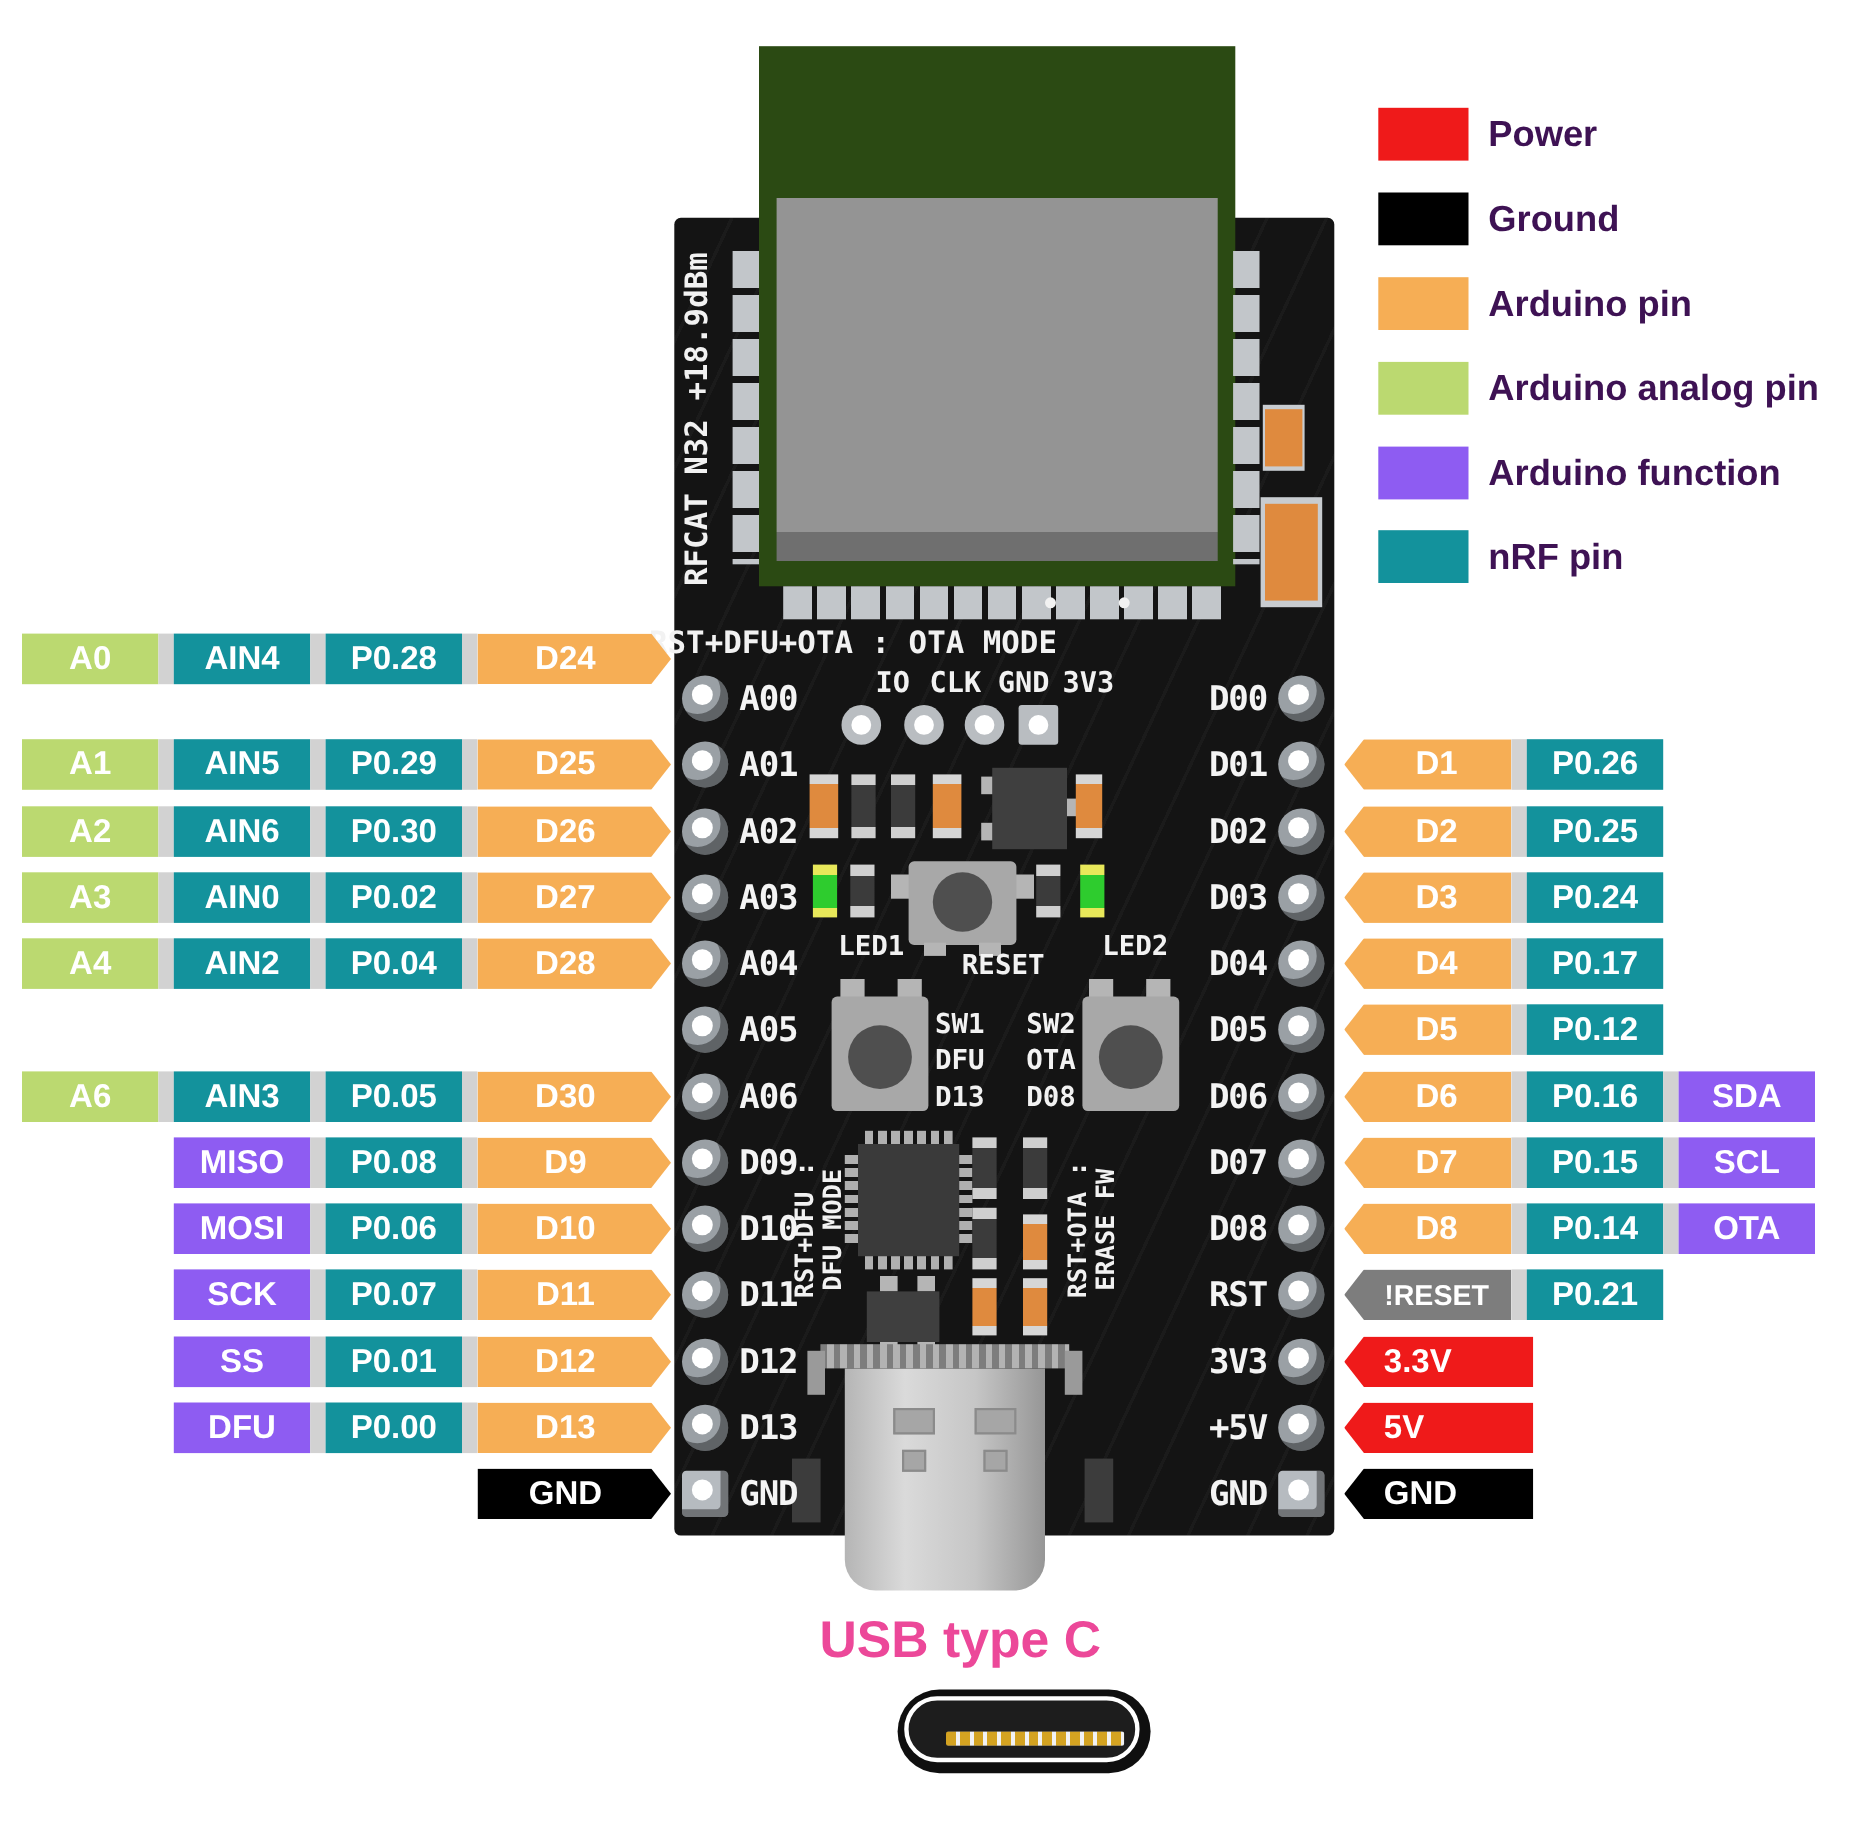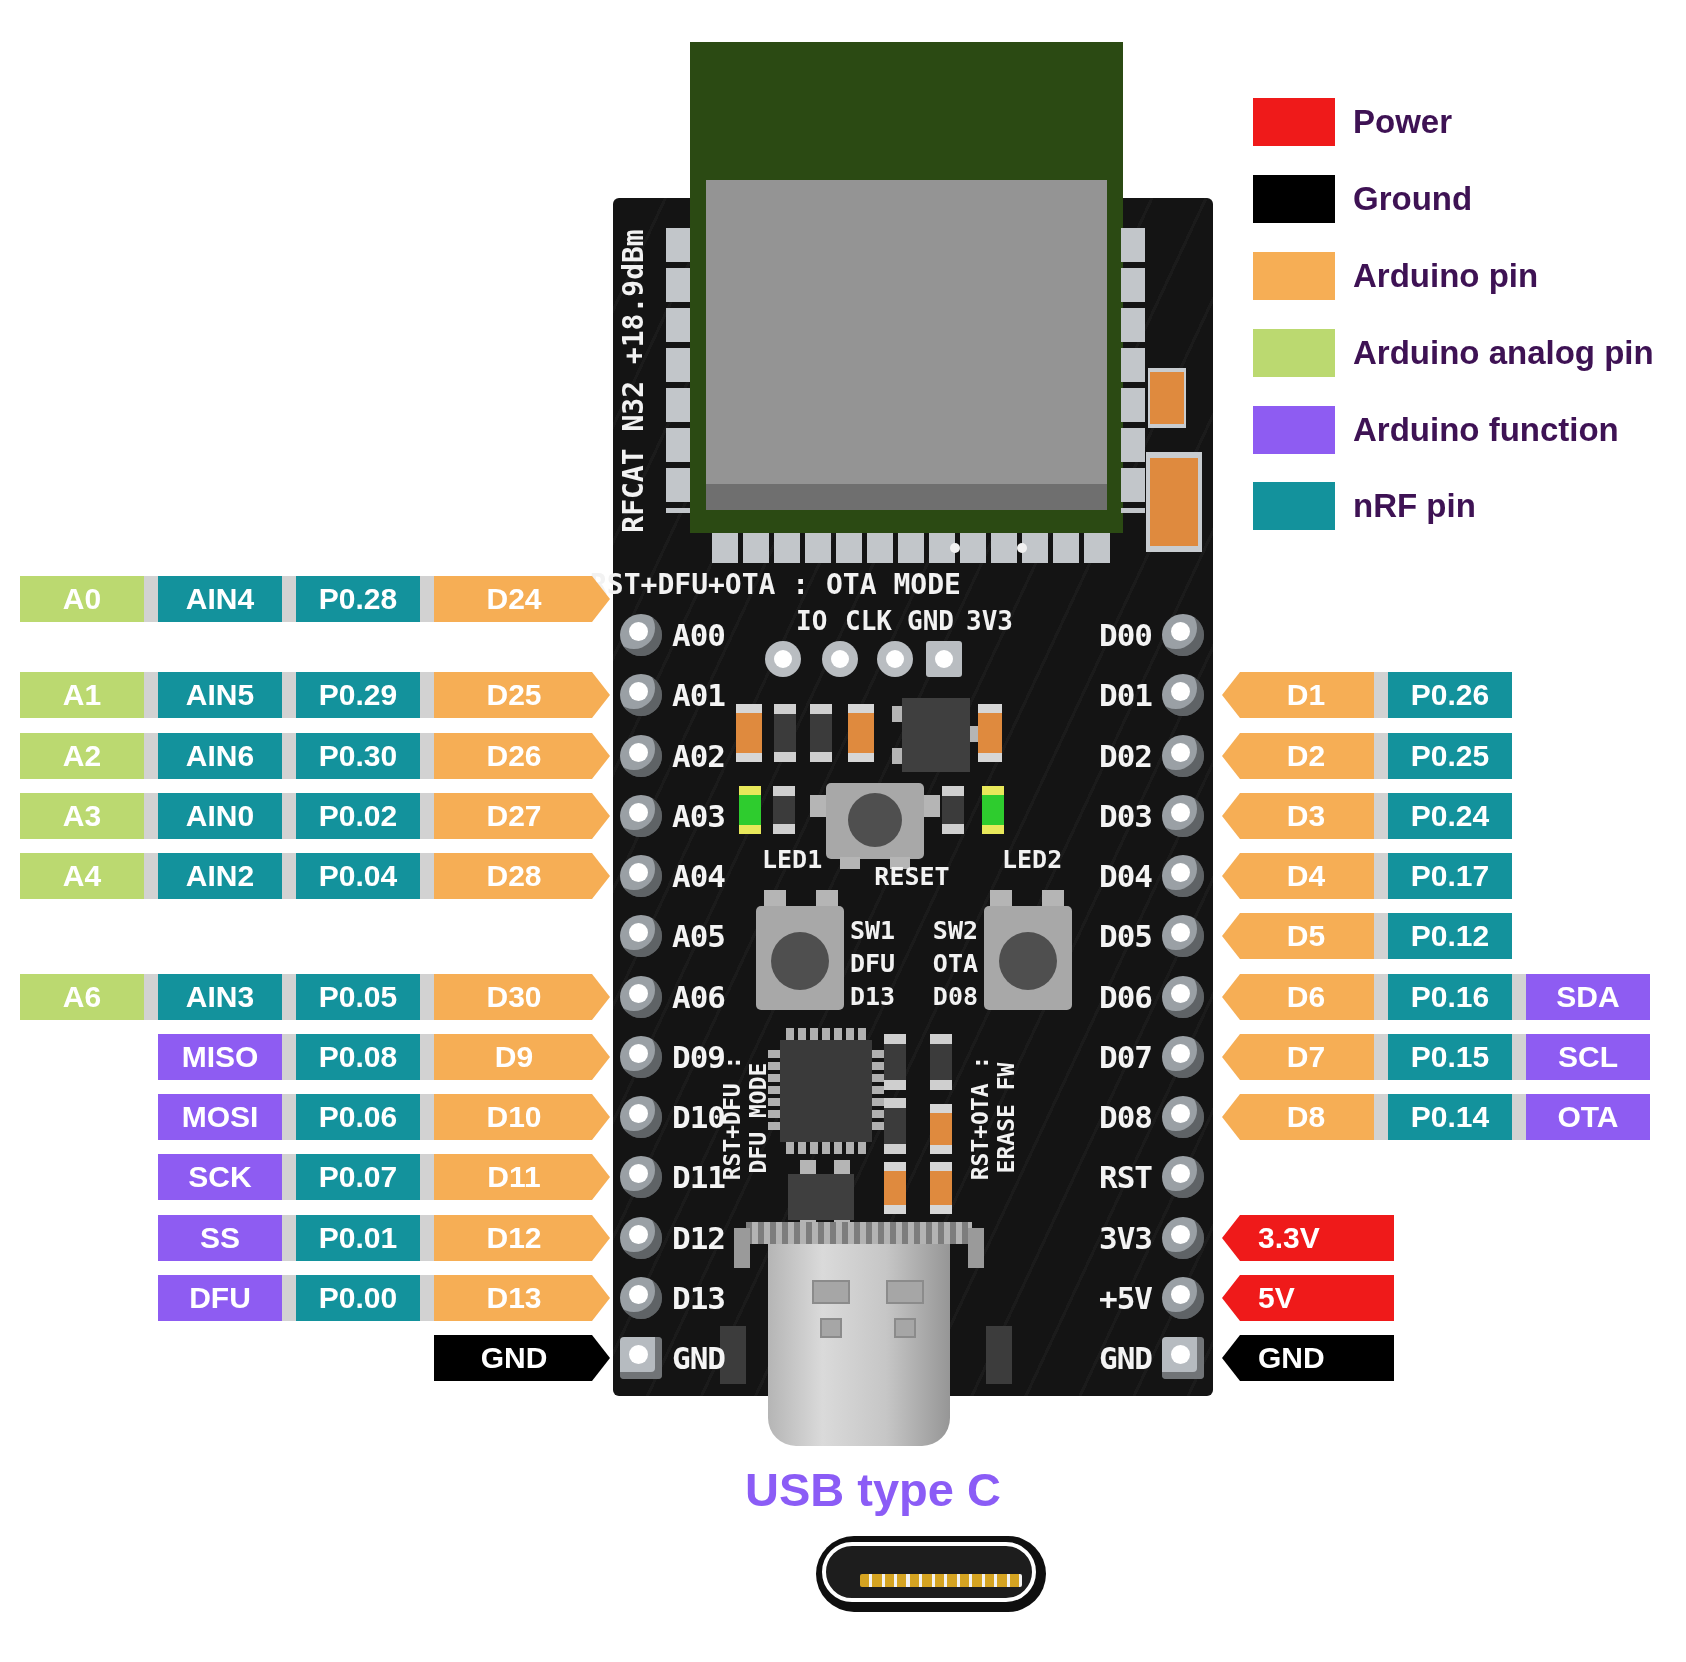--- a/index.html
+++ b/index.html
@@ -88,21 +88,21 @@
   .usb-mark{position:absolute;background:#a6a6a6;border:2px solid #8b8b8b;}
 
   
   .usbc-outer{position:absolute;left:816px;top:1536px;width:230px;height:76px;border-radius:38px;background:#0f0f0f;}
   .usbc-inner{position:absolute;left:6px;top:6px;width:214px;height:60px;border-radius:30px;
      border:4px solid #ffffff;background:#1d1d1d;box-sizing:border-box;}
   .usbc-pins{position:absolute;left:34px;top:28px;width:162px;height:13px;background:#ececec;
      background-image:repeating-linear-gradient(90deg,#D4A321 0 9px,#f2f2f2 9px 12.5px);border-radius:2px;}
 
   .usb-label{position:absolute;left:623px;top:1462px;width:500px;text-align:center;
-     font-size:47px;font-weight:700;color:#8b5cf6;}
+     font-size:47px;font-weight:700;color:#ec4899;}
 </style>
 </head>
 <body>
 
 <div class="canvas">
 
   <div>
     <div class="legend-item" style="top:98px">
       <div class="swatch" style="background: rgb(239, 26, 26);"></div>
       <div class="legend-label">Power</div>
@@ -476,20 +476,25 @@
       <div class="gap"></div>
     <div class="cell w124 k-func">SCL</div>
   </div>
   <div class="prow" style="left:1222px;top:1094px">
     <div class="cell w136 k-pin arrow-l">D8</div>
       <div class="gap"></div>
     <div class="cell w124 k-nrf">P0.14</div>
       <div class="gap"></div>
     <div class="cell w124 k-func">OTA</div>
   </div>
+  <div class="prow" style="left:1222px;top:1154px">
+    <div class="cell w136 k-rst arrow-l fs26">!RESET</div>
+      <div class="gap"></div>
+    <div class="cell w124 k-nrf">P0.21</div>
+  </div>
   <div class="prow" style="left:1222px;top:1215px">
     <div class="cell w136 k-pwr arrow-l ta-l">3.3V</div>
   </div>
   <div class="prow" style="left:1222px;top:1275px">
     <div class="cell w136 k-pwr arrow-l ta-l">5V</div>
   </div>
   <div class="prow" style="left:1222px;top:1335px">
     <div class="cell w136 k-gnd arrow-l ta-l">GND</div>
   </div>
 

